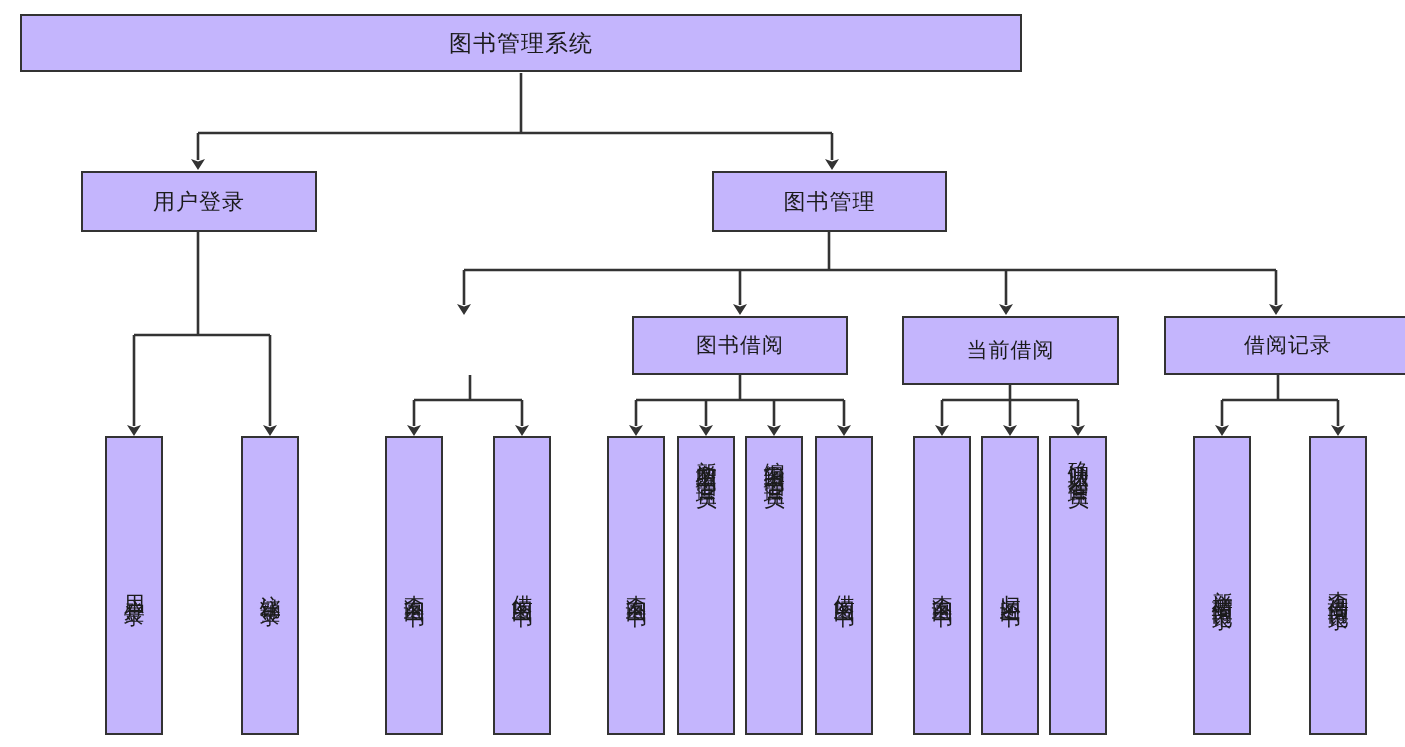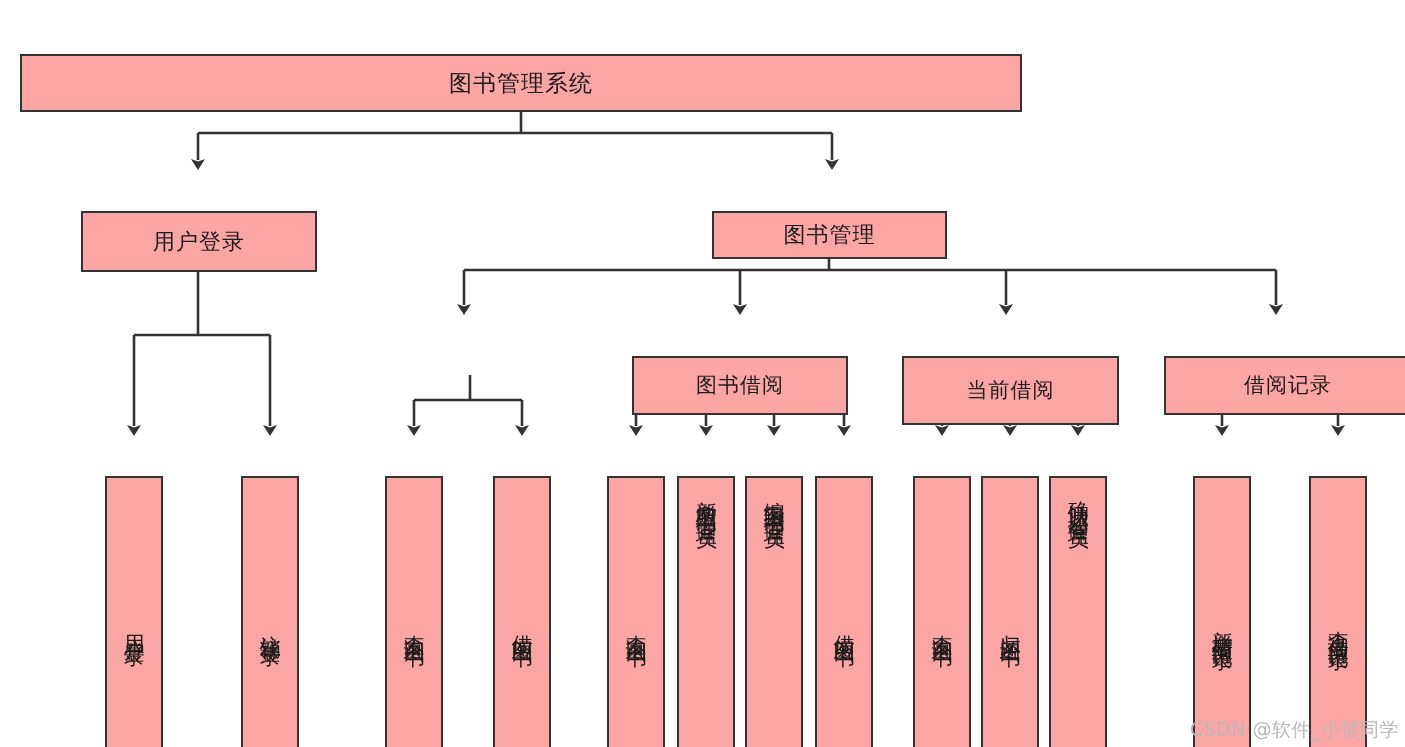--- a/index.html
+++ b/index.html
@@ -14,30 +14,29 @@
     width:1405px;height:747px;
   }
   svg.links{
     position:absolute;left:0;top:0;
     width:1405px;height:747px;
     pointer-events:none;
   }
   .node{
     position:absolute;
     box-sizing:border-box;
-    background:#fca5a5;
+    background:#c4b5fd;
     border:2.2px solid #333333;
     display:flex;
     align-items:center;
     justify-content:center;
     color:#1b1b1b;
     font-size:22px;
     letter-spacing:1px;
     line-height:1.25;
-    margin-top:40px;
   }
   .node.root{font-size:23px;}
   .node.lvl2{font-size:22px;}
   .node.lvl3{font-size:21px;}
   
   .node.leaf{
     writing-mode:vertical-rl;
     text-orientation:upright;
     align-items:center;
     justify-content:center;
@@ -114,21 +113,21 @@
     </g>
   </svg>
 
   <div class="node root" style="left:20px;top:14px;width:1002px;height:58px;">
     <span>图书管理系统</span>
   </div>
 
   <div class="node lvl2" style="left:81px;top:171px;width:236px;height:61px;">
     <span>用户登录</span>
   </div>
-  <div class="node lvl2" style="left:712px;top:171px;width:235px;height:48px;">
+  <div class="node lvl2" style="left:712px;top:171px;width:235px;height:61px;">
     <span>图书管理</span>
   </div>
 
   <div class="node lvl3" style="left:632px;top:316px;width:216px;height:59px;">
     <span>图书借阅</span>
   </div>
   <div class="node lvl3" style="left:902px;top:316px;width:217px;height:69px;">
     <span>当前借阅</span>
   </div>
   <div class="node lvl3" style="left:1164px;top:316px;width:248px;height:59px;">
@@ -172,15 +171,14 @@
     <span>确认归还（管理员）</span>
   </div>
 
   <div class="node leaf" style="left:1193px;top:436px;width:58px;height:299px;">
     <span>新增借阅记录</span>
   </div>
   <div class="node leaf" style="left:1309px;top:436px;width:58px;height:299px;">
     <span>查询借阅记录</span>
   </div>
 
-  <div class="watermark">CSDN @软件_小贺同学</div>
 
 </div>
 
 </body></html>

